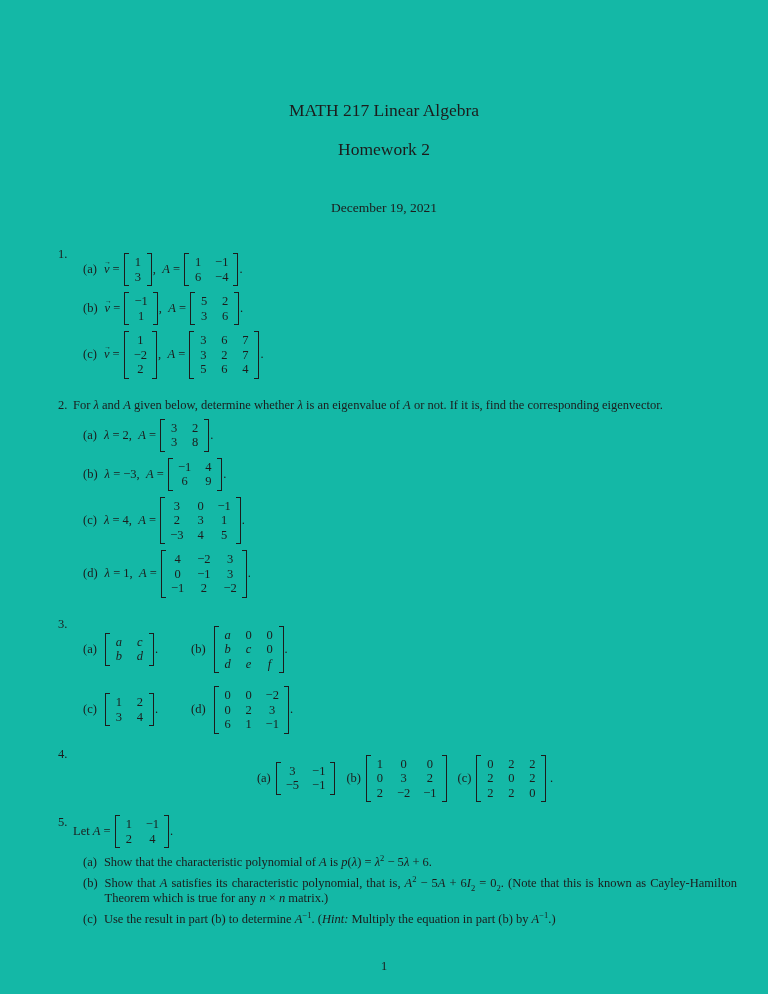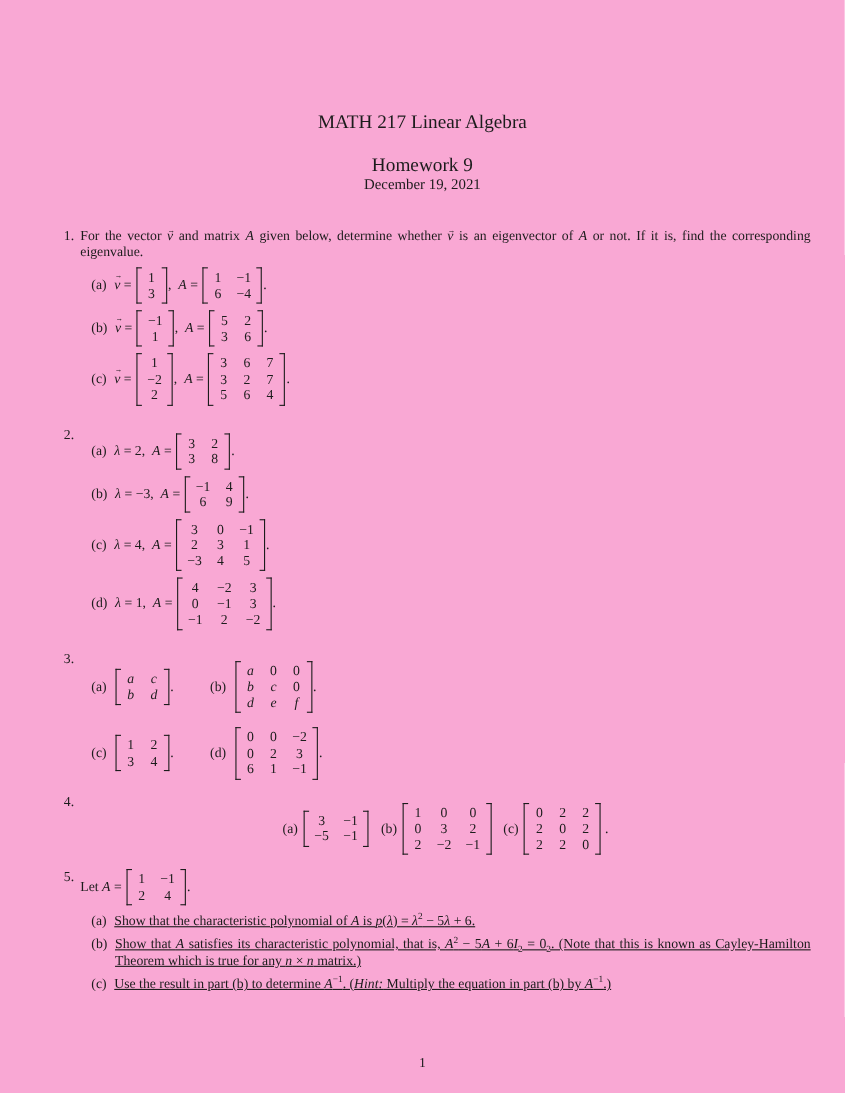--- a/index.html
+++ b/index.html
@@ -1,30 +1,30 @@
 <!DOCTYPE html>
 <html><head>
 <meta charset="utf-8">
 <style>
   * { margin:0; padding:0; box-sizing:border-box; }
   html, body { background:#ffffff; }
   .page {
     position:relative;
     width:768px; height:994px;
-    background:#f9a8d4;
+    background:#14b8a6;
     color:#1c1c1c;
     font-family:"Liberation Serif","DejaVu Serif",serif;
     font-size:12.5px;
     overflow:hidden;
   }
   
   .header { text-align:center; padding-top:100px; }
   .title { font-size:17.5px; line-height:21px; }
   .title2 { margin-top:18px; }
-  .date { font-size:13.5px; }
+  .date { font-size:13.5px; margin-top:40px; }
   
   .content { margin:31px 31px 0 58px; }
   .problem { display:flex; margin-bottom:13px; }
   .pnum { min-width:15px; }
   .pbody { flex:1; min-width:0; }
   .ptext { line-height:15px; text-align:justify; }
   .parts { margin-left:10px; margin-top:5px; }
   .part { display:flex; align-items:center; margin:6px 0; }
   .plabel { margin-right:7px; white-space:nowrap; }
   .ptokens { display:inline-flex; align-items:center; }
@@ -47,41 +47,40 @@
   }
   
   .p3grid { display:grid; grid-template-columns:108px max-content; row-gap:13px; margin-top:9px; margin-left:10px; }
   .p3grid .part { margin:0; }
   .p4row { display:flex; justify-content:center; align-items:center; margin-top:8px; }
   .p4row .part { margin:0 5px; }
   .p4row .plabel { margin-right:4px; }
   .tparts { margin-left:10px; margin-top:7px; }
   .tpart { display:flex; margin:6px 0; line-height:15px; }
   .tpart .plabel { margin-right:7px; }
-  .ttext { flex:1; text-align:justify;text-decoration:underline; }
+  .ttext { flex:1; text-align:justify; }
   
   .footer { position:absolute; bottom:20px; left:0; width:100%; text-align:center; }
 </style>
 </head>
 <body>
 
 <div class="page">
 
   <div class="header">
     <div class="title">MATH 217 Linear Algebra</div>
-    <div class="title title2">Homework 9</div>
+    <div class="title title2">Homework 2</div>
     <div class="date">December 19, 2021</div>
   </div>
 
   <div class="content">
 
     <div class="problem">
       <div class="pnum">1.</div>
       <div class="pbody">
-        <div class="ptext">For the vector <span class="vec">v</span> and matrix <i>A</i> given below, determine whether <span class="vec">v</span> is an eigenvector of <i>A</i> or not.  If it is, find the corresponding eigenvalue.</div>
         <div class="parts">
           <div class="part">
             <span class="plabel">(a)</span>
             <span class="ptokens">
                 <span class="tok"><span class="vec">v</span> = </span>
                 <span class="matrix">
                   <span class="bracket lb"></span>
                   <span class="mgrid" style="grid-template-columns: repeat(1, auto);">
                     <span class="mcell">1</span>
                     <span class="mcell">3</span>
@@ -160,20 +159,21 @@
                 <span class="tok">.</span>
               </span>
           </div>
         </div>
       </div>
     </div>
 
     <div class="problem">
       <div class="pnum">2.</div>
       <div class="pbody">
+        <div class="ptext">For <i>λ</i> and <i>A</i> given below, determine whether <i>λ</i> is an eigenvalue of <i>A</i> or not.  If it is, find the corresponding eigenvector.</div>
         <div class="parts">
           <div class="part">
             <span class="plabel">(a)</span>
             <span class="ptokens">
                 <span class="tok"><i>λ</i> = 2, <i>A</i> = </span>
                 <span class="matrix">
                   <span class="bracket lb"></span>
                   <span class="mgrid" style="grid-template-columns: repeat(2, auto);">
                     <span class="mcell">3</span>
                     <span class="mcell">2</span>

